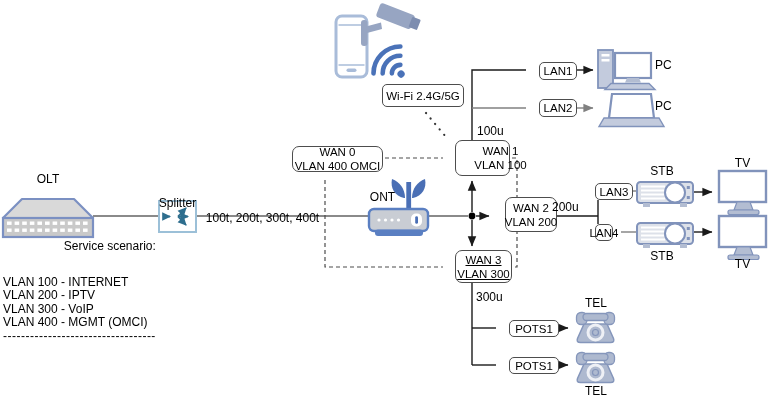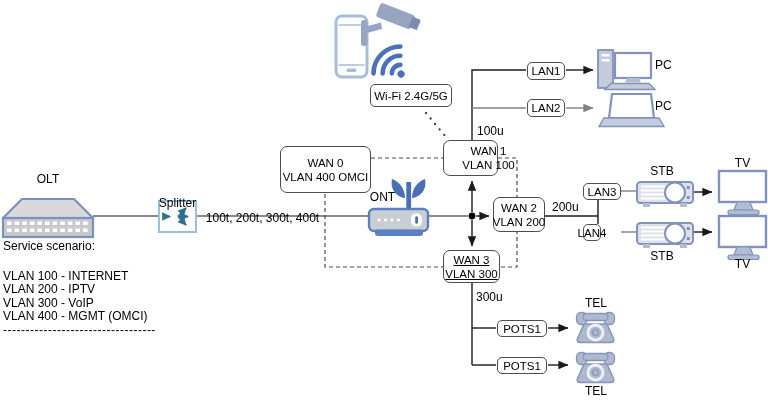--- a/index.html
+++ b/index.html
@@ -5,29 +5,29 @@
   html,body{margin:0;padding:0;background:#fff;}
   #stage{
     position:relative;width:768px;height:402px;background:#fff;overflow:hidden;
     font-family:"Liberation Sans",sans-serif;color:#000;
   }
   #wires{position:absolute;left:0;top:0;z-index:0;}
   .node{
     position:absolute;z-index:2;box-sizing:border-box;background:#fff;
     border:1.3px solid #4d4d4d;border-radius:7px;
     display:flex;flex-direction:column;align-items:center;justify-content:center;
-    font-size:11.5px;line-height:14px;text-align:center;white-space:nowrap;
+    font-size:11.5px;line-height:14px;text-align:center;white-space:nowrap;margin-left:12px;
   }
   .node.small{border-radius:5px;font-size:11.5px;}
   .lbl{
     position:absolute;z-index:2;font-size:12px;line-height:13px;white-space:nowrap;
   }
   .lbl.c{text-align:center;}
   .legend{position:absolute;z-index:2;left:3px;top:240px;font-size:12px;line-height:13.5px;}
-  .legend .title{margin-bottom:16px;}
+  .legend .title{margin-bottom:22px;text-align:right;}
   .legend .vlans div{height:13.5px;}
   .legend .divider{height:13.5px;letter-spacing:0.5px;}
   .legend .notes div{height:13.5px;}
 </style>
 </head>
 <body>
 
 <div id="stage">
 
   <svg id="wires" width="768" height="402" viewBox="0 0 768 402">
@@ -219,21 +219,21 @@
     <g transform="translate(576,351)">
       <path d="M8,13 L31,13 L37.5,27.5 Q39,31.5 34.5,31.5 L4.5,31.5 Q0,31.5 1.5,27.5 Z" fill="#aeb9cf" stroke="#8596bb" stroke-width="1.5"></path>
       <rect x="0.5" y="1.5" width="10.5" height="12" rx="4.5" fill="#aeb9cf" stroke="#8596bb" stroke-width="1.3"></rect>
       <rect x="28" y="1.5" width="10.5" height="12" rx="4.5" fill="#aeb9cf" stroke="#8596bb" stroke-width="1.3"></rect>
       <rect x="7" y="2.5" width="25" height="7" rx="3.5" fill="#aeb9cf" stroke="#8596bb" stroke-width="1.3"></rect>
       <circle cx="19.5" cy="21.5" r="7.5" fill="none" stroke="#eef0f5" stroke-width="3"></circle>
       <circle cx="19.5" cy="21.5" r="3" fill="none" stroke="#8596bb" stroke-width="1.2"></circle>
     </g>
   </svg>
 
-  <div class="node" style="left:280px;top:146px;width:91px;height:47px;">
+  <div class="node" style="left:280px;top:146px;width:91px;height:26px;">
     <div>WAN 0</div>
     <div>VLAN 400 OMCI</div>
   </div>
   <div class="node" style="left:443px;top:140px;width:55px;height:36px;padding-left:36px;">
     <div>WAN 1</div>
     <div>VLAN 100</div>
   </div>
   <div class="node" style="left:493px;top:197px;width:52px;height:35px;">
     <div>WAN 2</div>
     <div>VLAN 200</div>

